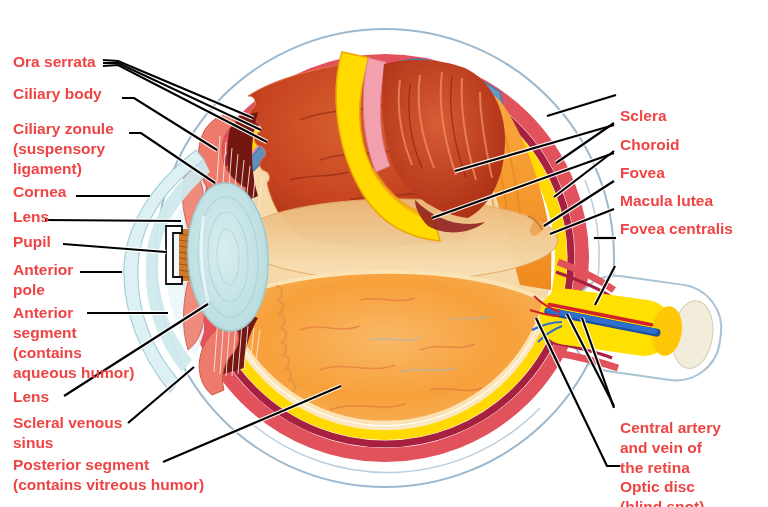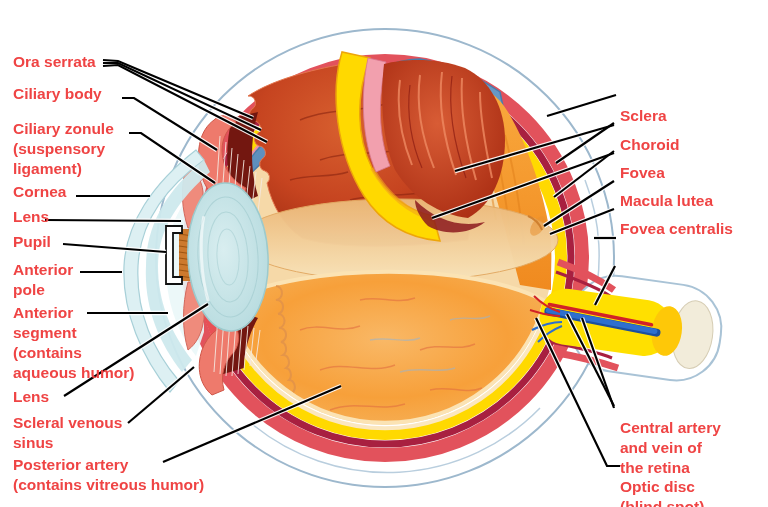--- a/index.html
+++ b/index.html
@@ -295,21 +295,21 @@
 <div class="lbl left" style="top:232px">Pupil</div>
 <div class="lbl left" style="top:260px">Anterior
 pole</div>
 <div class="lbl left" style="top:303px">Anterior
 segment
 (contains
 aqueous humor)</div>
 <div class="lbl left" style="top:387px">Lens</div>
 <div class="lbl left" style="top:413px">Scleral venous
 sinus</div>
-<div class="lbl left" style="top:455px">Posterior artery
+<div class="lbl left" style="top:455px">Posterior segment
 (contains vitreous humor)</div>
 
 <div class="lbl right" style="top:86px">Sclera</div>
 <div class="lbl right" style="top:115px">Choroid</div>
 <div class="lbl right" style="top:143px">Fovea</div>
 <div class="lbl right" style="top:199px">Fovea centralis</div>
 <div class="lbl right" style="top:171px">Macula lutea</div>
 <div class="lbl right" style="top:398px">Central artery
 and vein of
 the retina</div>

